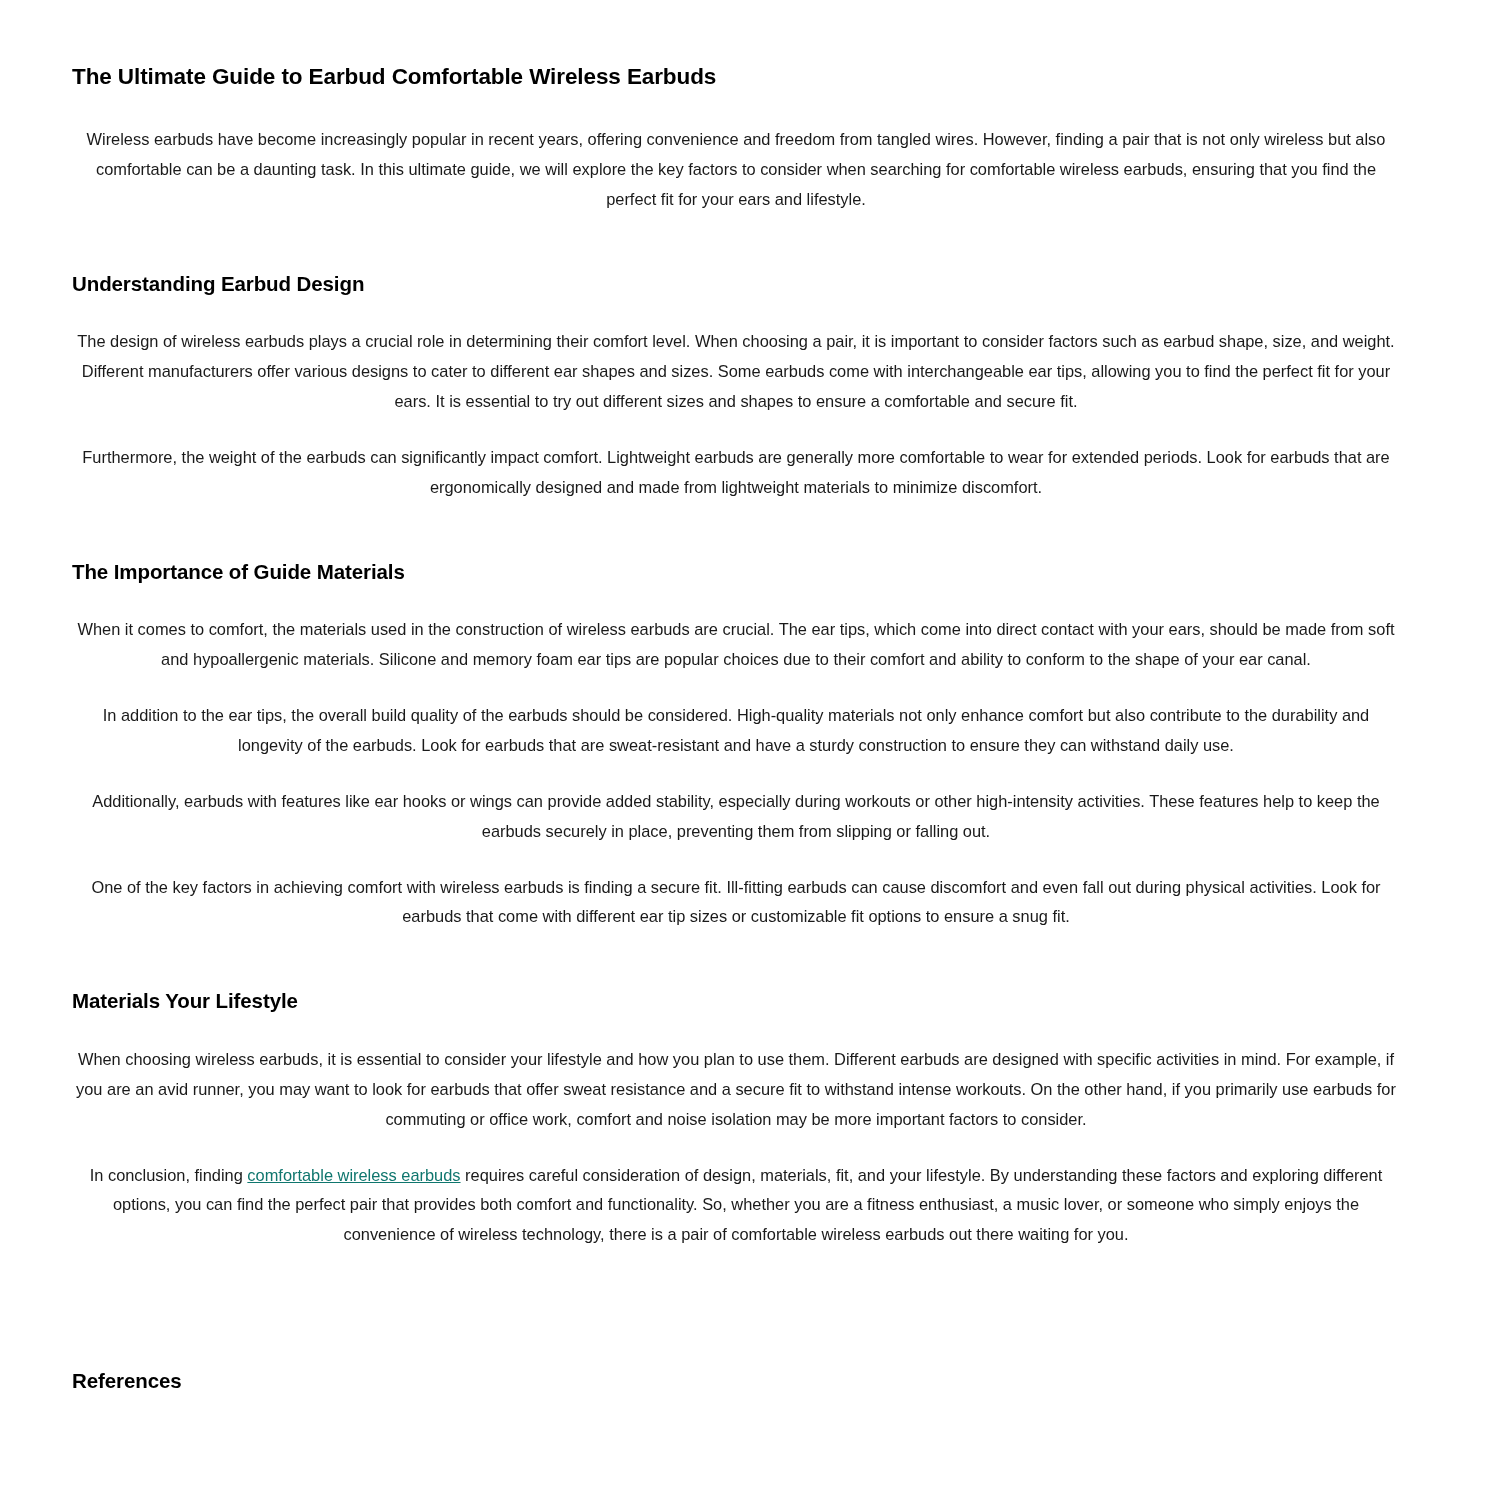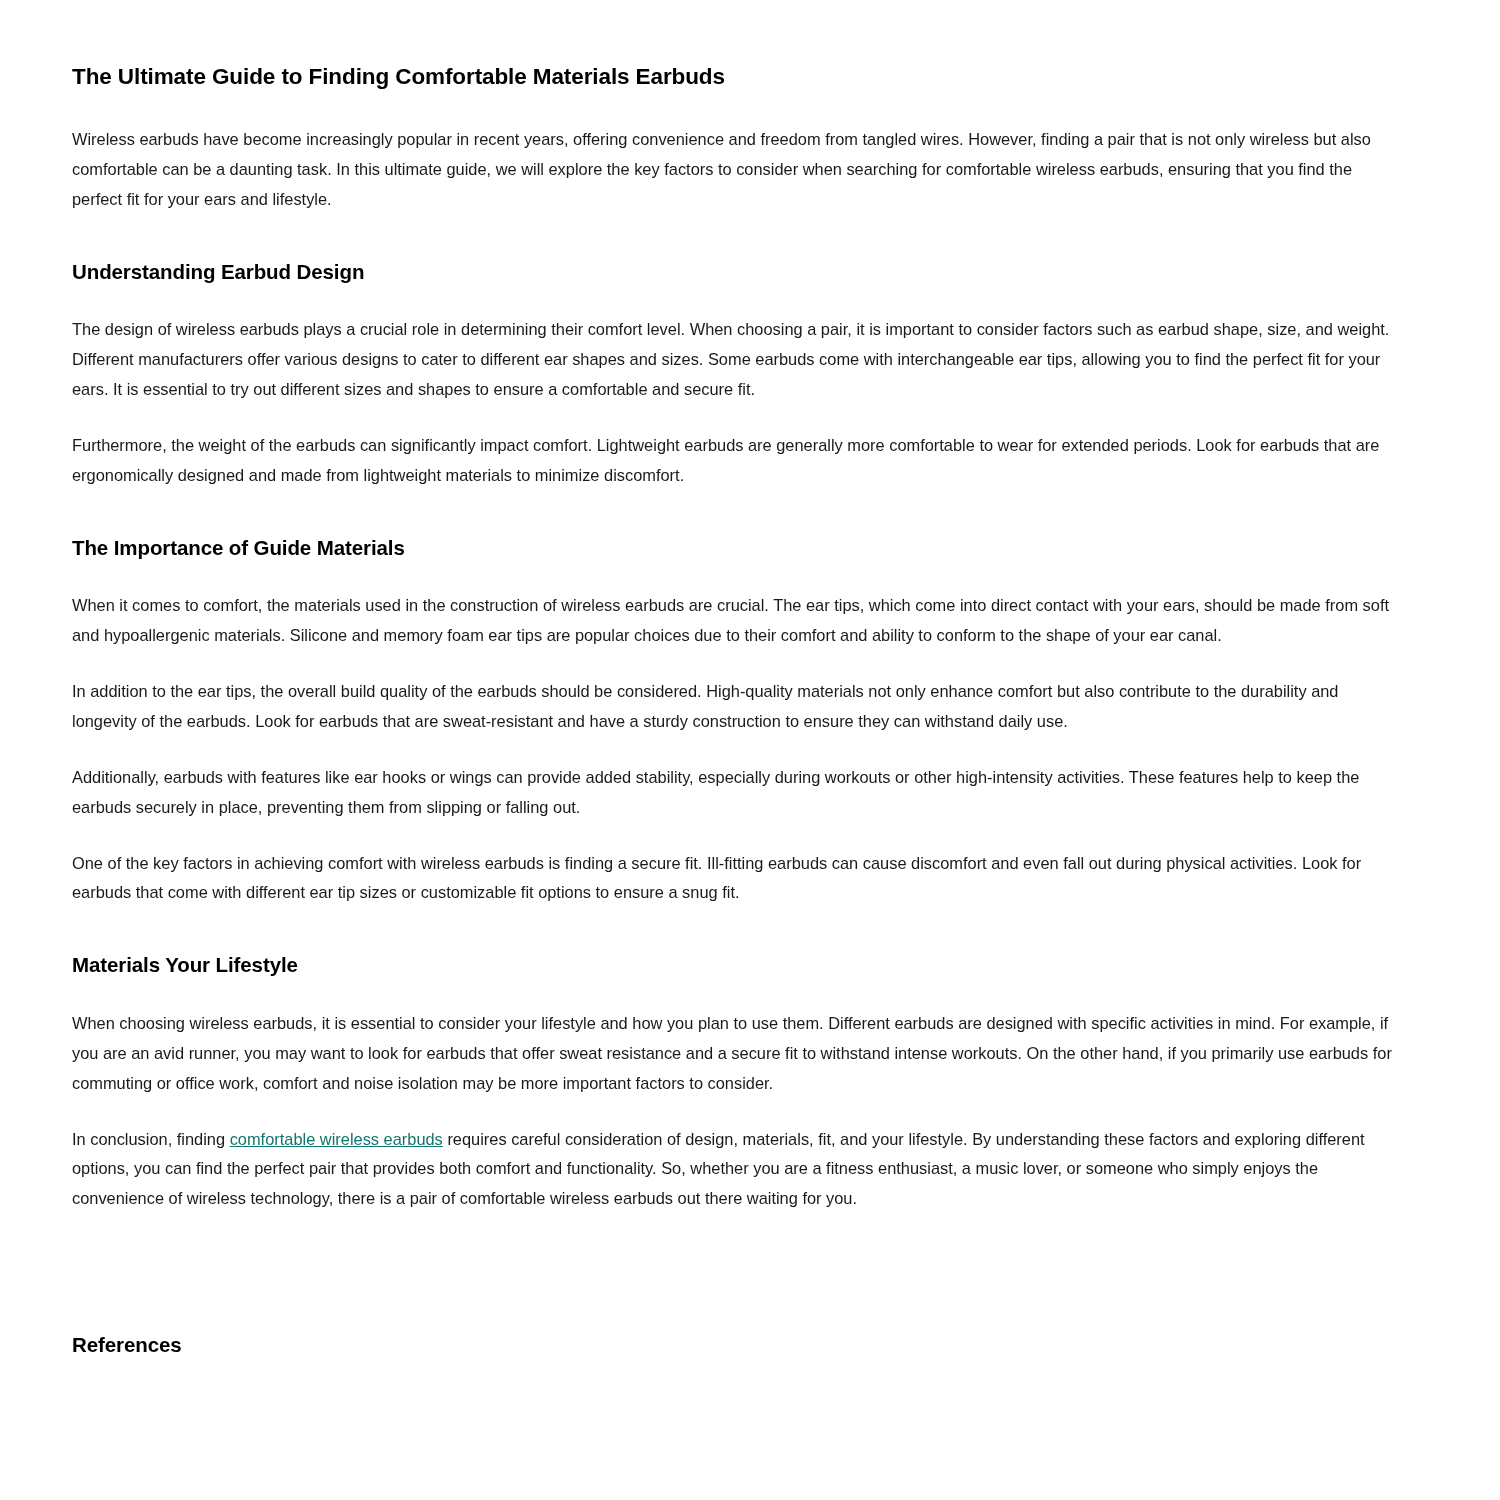--- a/index.html
+++ b/index.html
@@ -23,29 +23,29 @@
     font-size: 22.5px;
     line-height: 1.3;
     font-weight: bold;
     margin: 0 0 34px 0;
     letter-spacing: -0.1px;
   }
   h2.section-heading {
     font-size: 20.5px;
     line-height: 1.3;
     font-weight: bold;
-    margin: 44px 0 30px 0;
+    margin: 56px 0 30px 0;
     letter-spacing: -0.1px;
   }
   p.para {
     font-size: 16.4px;
     line-height: 1.82;
     margin: 0 0 26px 0;
     color: #1a1a1a;
-    text-align: left;
+    text-align: center;
   }
   p.para:last-of-type {
     margin-bottom: 0;
   }
   a.inline-link {
     color: #0f766e;
     text-decoration: underline;
   }
   .spacer-block {
     height: 118px;
@@ -56,21 +56,21 @@
     font-weight: bold;
     margin: 0;
     letter-spacing: -0.1px;
   }
 </style>
 </head>
 <body>
 
 <div class="page">
 
-  <h1 class="doc-title">The Ultimate Guide to Finding Comfortable Materials Earbuds</h1>
+  <h1 class="doc-title">The Ultimate Guide to Earbud Comfortable Wireless Earbuds</h1>
 
   <p class="para">Wireless earbuds have become increasingly popular in recent years, offering convenience and freedom from tangled wires. However, finding a pair that is not only wireless but also comfortable can be a daunting task. In this ultimate guide, we will explore the key factors to consider when searching for comfortable wireless earbuds, ensuring that you find the perfect fit for your ears and lifestyle.</p>
 
   <h2 class="section-heading">Understanding Earbud Design</h2>
   <p class="para">The design of wireless earbuds plays a crucial role in determining their comfort level. When choosing a pair, it is important to consider factors such as earbud shape, size, and weight. Different manufacturers offer various designs to cater to different ear shapes and sizes. Some earbuds come with interchangeable ear tips, allowing you to find the perfect fit for your ears. It is essential to try out different sizes and shapes to ensure a comfortable and secure fit.</p>
   <p class="para">Furthermore, the weight of the earbuds can significantly impact comfort. Lightweight earbuds are generally more comfortable to wear for extended periods. Look for earbuds that are ergonomically designed and made from lightweight materials to minimize discomfort.</p>
 
   <h2 class="section-heading">The Importance of Guide Materials</h2>
   <p class="para">When it comes to comfort, the materials used in the construction of wireless earbuds are crucial. The ear tips, which come into direct contact with your ears, should be made from soft and hypoallergenic materials. Silicone and memory foam ear tips are popular choices due to their comfort and ability to conform to the shape of your ear canal.</p>
   <p class="para">In addition to the ear tips, the overall build quality of the earbuds should be considered. High-quality materials not only enhance comfort but also contribute to the durability and longevity of the earbuds. Look for earbuds that are sweat-resistant and have a sturdy construction to ensure they can withstand daily use.</p>

